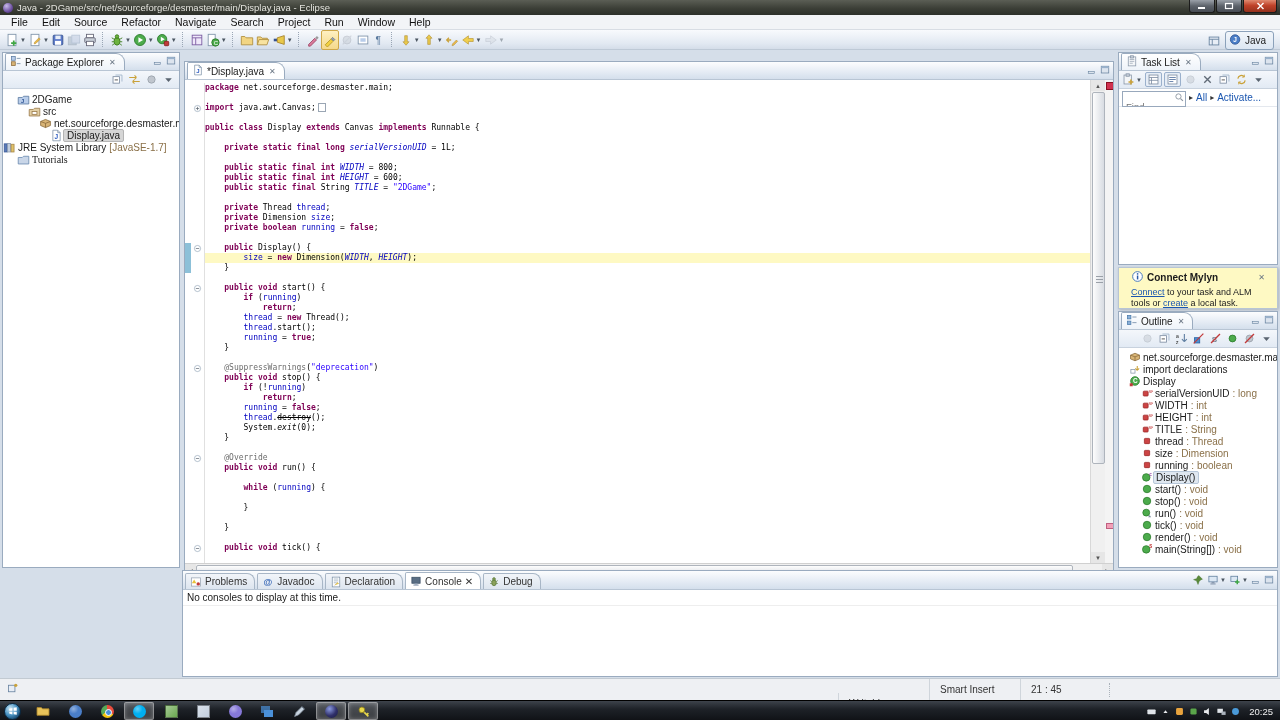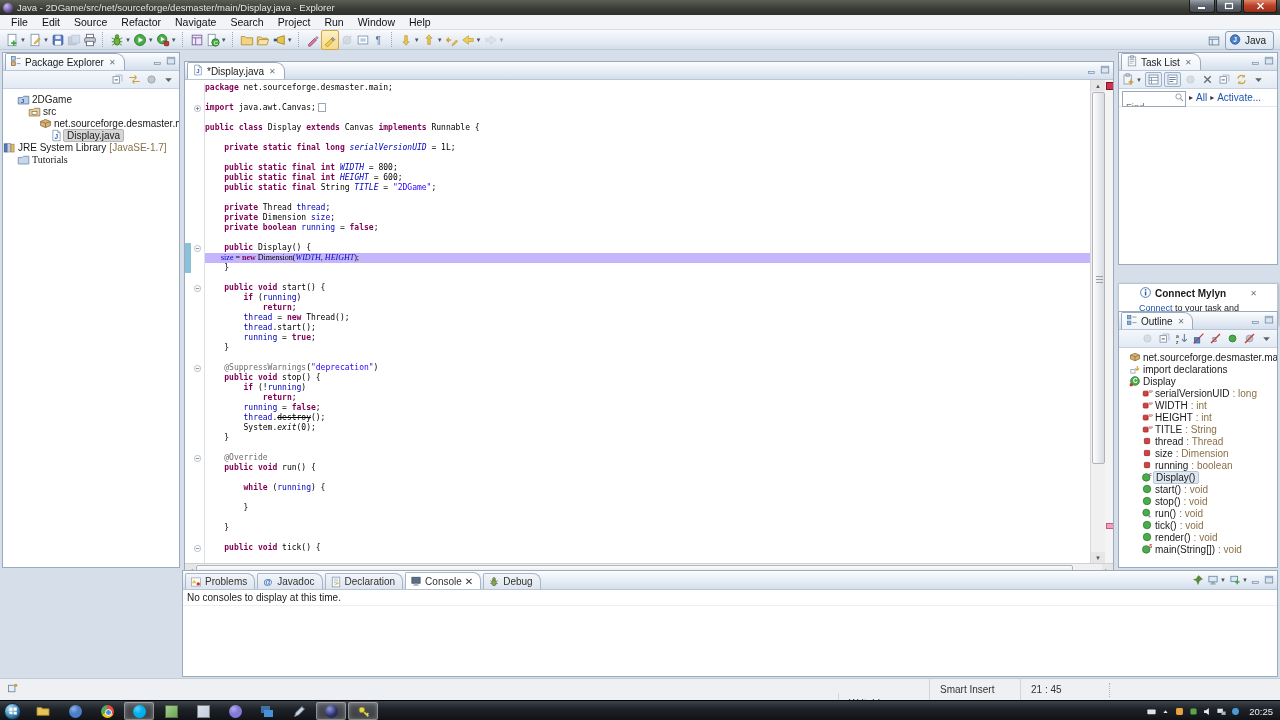--- a/index.html
+++ b/index.html
@@ -58,21 +58,21 @@
   
   .etabrow{height:17px;background:linear-gradient(#fcfdfe,#e4ebf4 60%,#d4dfec);
     border-bottom:1px solid #b8c5d4;display:flex;align-items:flex-end;position:relative;flex:none;}
   .codewrap{position:relative;flex:1;overflow:hidden;background:#fff;}
   #code-lines{position:absolute;left:0;top:3px;right:22px;}
   .cl{display:flex;height:10px;line-height:10px;}
   .cl .ann{width:6px;flex:none;}
   .cl .ann.band{background:#8cc0d8;}
   .cl .foldc{width:13px;flex:none;border-right:1px solid #e0e0e0;display:flex;align-items:center;justify-content:center;}
   .cl .txt{flex:1;white-space:pre;font-family:"DejaVu Sans Mono",monospace;font-size:8px;letter-spacing:0;}
-  .cl.hl .txt{background:#c4b5fd;font-family:Liberation Serif, serif;}
+  .cl.hl .txt{background:#fef9c3;}
   .kw{color:#7f0055;font-weight:bold;}
   .pl{color:#000;}
   .str{color:#2a00ff;}
   .sf{color:#0000c0;font-style:italic;}
   .fld{color:#0000c0;}
   .ann2{color:#6d6d6d;}
   .dep{color:#000;text-decoration:line-through;}
   .sm{color:#000;font-style:italic;}
   .fbox{display:inline-block;width:6px;height:7px;border:1px solid #9aa6b4;vertical-align:middle;margin-left:2px;}
   .vsb{position:absolute;right:8px;top:0;bottom:0;width:14px;background:#f0f0f0;border-left:1px solid #d8d8d8;}
@@ -82,22 +82,22 @@
     border:1px solid #aeb4bc;border-radius:2px;}
   .grip{position:absolute;left:3px;width:7px;border-top:1px solid #9aa0a8;}
   .ovr{position:absolute;right:0;top:0;bottom:0;width:8px;background:#f4f4f4;}
   .ovr .mark{position:absolute;left:1px;}
   .hsb{height:12px;background:#f0f0f0;border-top:1px solid #d0d0d0;position:relative;flex:none;}
   .hsb .harr{position:absolute;top:0;width:11px;height:12px;color:#555;font-size:6px;
     display:flex;align-items:center;justify-content:center;background:#e6e6e6;}
   .hsb .hthumb{position:absolute;left:11px;right:40px;top:1px;height:9px;
     background:linear-gradient(#fdfdfd,#d8dce2);border:1px solid #aeb4bc;border-radius:2px;}
   
-  #mylyn{position:absolute;left:1118px;top:267px;width:160px;height:42px;background:#ffffff;
-    border:1px solid #b8c5d4;box-shadow:1px 1px 3px rgba(0,0,0,.2);box-sizing:border-box;padding:2px 20px;margin-top:16px;}
+  #mylyn{position:absolute;left:1118px;top:267px;width:160px;height:42px;background:#fef9c3;
+    border:1px solid #b8c5d4;box-shadow:1px 1px 3px rgba(0,0,0,.2);box-sizing:border-box;padding:2px 12px;}
   #mylyn .mtitle{font-weight:bold;font-size:10px;margin-left:3px;}
   #mylyn .mbody{font-size:9px;margin-top:2px;line-height:11px;color:#222;}
   #mylyn a{color:#1a56b0;text-decoration:underline;}
   
   .findrow{height:17px;display:flex;align-items:center;gap:3px;padding:0 3px;border-bottom:1px solid #e4e8ee;flex:none;}
   .findbox{position:relative;width:64px;height:13px;flex:none;}
   .findbox input{width:100%;height:100%;box-sizing:border-box;border:1px solid #98a8bc;
     font-family:"Liberation Sans",sans-serif;font-size:9.5px;padding:14px 12px 0 3px;color:#555;}
   .findbox .icw{position:absolute;right:1px;top:1px;}
   .tllink{color:#1a56b0;font-size:10px;}
@@ -126,21 +126,21 @@
   .clock{color:#eee;font-size:9.5px;padding:0 5px;}
   .mini{display:inline-flex;}
 </style>
 </head>
 <body>
 
 <div id="screen">
 
   <div class="titlebar">
     <span class="app-ico"></span>
-    <span class="title">Java - 2DGame/src/net/sourceforge/desmaster/main/Display.java - Explorer</span>
+    <span class="title">Java - 2DGame/src/net/sourceforge/desmaster/main/Display.java - Eclipse</span>
     <span class="winctrls">
       <span class="wbtn">
           <svg width="10" height="8" viewBox="0 0 10 8">
             <rect x="1" y="5" width="7" height="2" fill="#fff"></rect>
           </svg>
         </span>
       <span class="wbtn">
           <svg width="10" height="8" viewBox="0 0 10 8">
             <rect x="1.5" y="1.5" width="7" height="5" fill="none" stroke="#fff" stroke-width="1.2"></rect>
           </svg>

